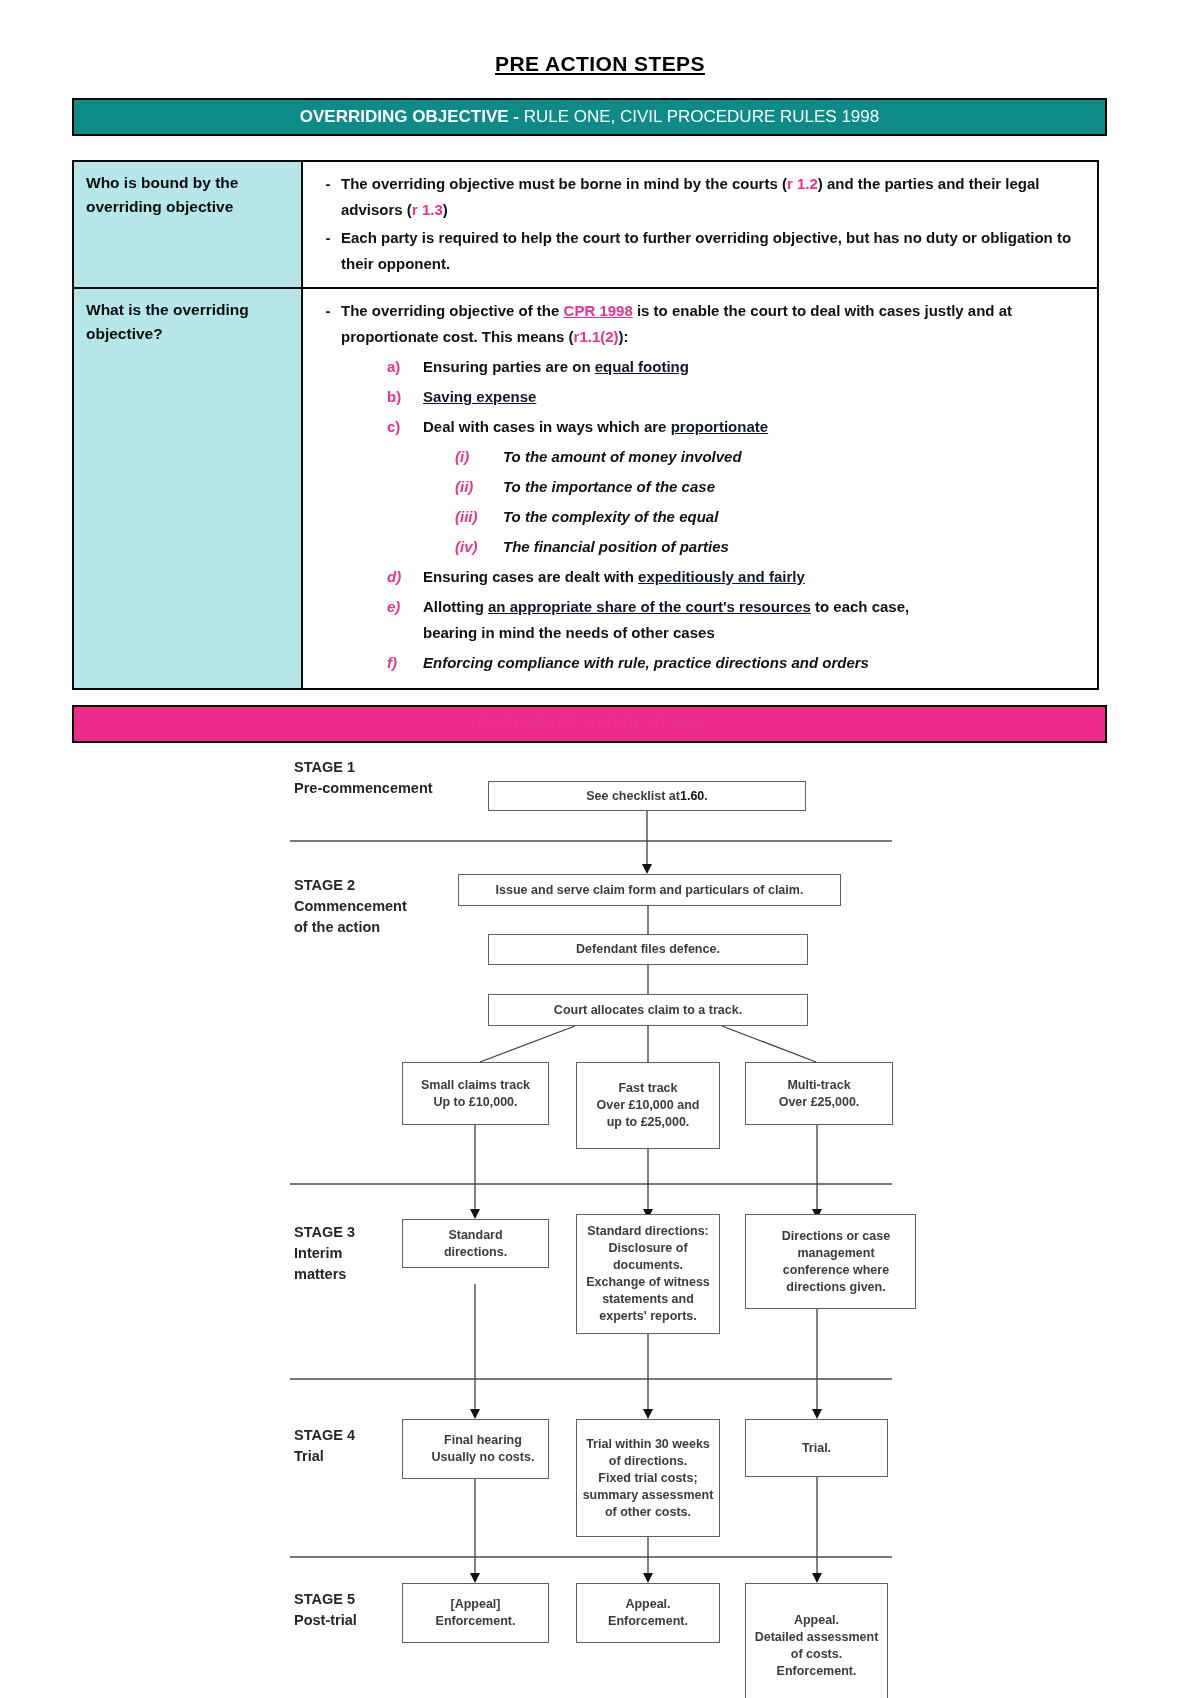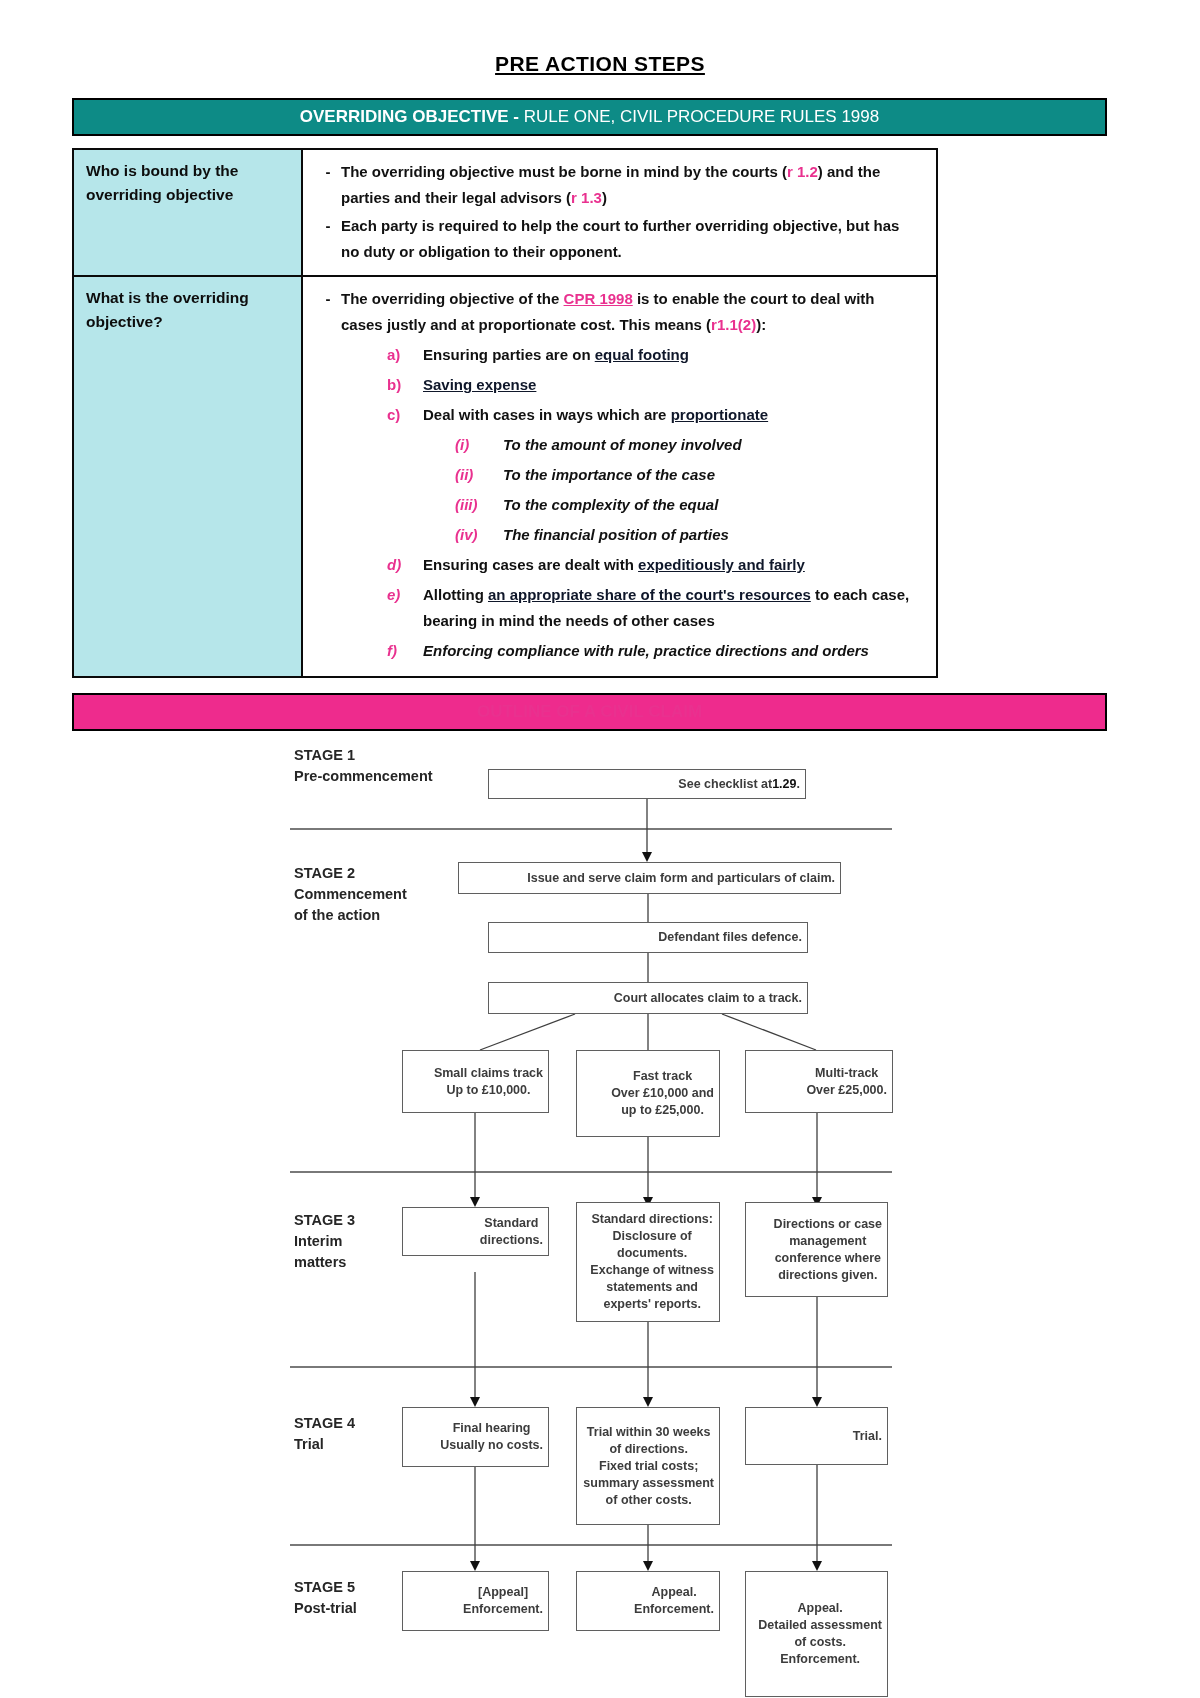--- a/index.html
+++ b/index.html
@@ -15,21 +15,21 @@
     margin-left:72px; width:1035px; box-sizing:border-box;
     border:2.5px solid #000; text-align:center; color:#fff;
     font-size:17px; padding:7px 4px;
   }
   .banner .b-bold { font-weight:bold; }
   .banner .b-rest { font-weight:normal; }
   .banner.teal { background:#0d8b86; margin-top:22px; }
   .banner.pink { background:#ee2b8d; margin-top:15px; font-weight:bold; }
 
   table.notes {
-    margin-left:72px; margin-top:12px; width:866px;
+    margin-left:72px; margin-top:24px; width:1027px;
     border-collapse:collapse; table-layout:fixed;padding-left:42px;
   }
   table.notes td { border:2.5px solid #0a0a0a; vertical-align:top; }
   td.hdr {
     width:205px; background:#b6e6ea; font-weight:bold; font-size:15.5px;
     padding:9px 10px 8px 12px; line-height:24px; color:#0d0d0d;
   }
   td.cnt { padding:7px 16px 8px 12px; font-weight:bold; font-size:15px; line-height:26px; }
 
   .bullet { display:flex; margin:2px 0 2px 0; }
@@ -49,21 +49,21 @@
 
   .flow { position:relative; width:1200px; height:1008px; margin-top:6px; }
   .flow svg.wires { position:absolute; left:0; top:0; width:1200px; height:1008px; }
   .stage-label {
     position:absolute; font-weight:bold; font-size:14.5px; color:#262626;
     line-height:21px; white-space:pre-line;
   }
   .fbox {
     position:absolute; box-sizing:border-box; border:1.3px solid #5f5f5f; background:#fff;
     color:#3c3c3c; font-size:12.5px; font-weight:bold; text-align:center;
-    display:flex; align-items:center; justify-content:flex-end;
+    display:flex; align-items:center; justify-content:center;
     white-space:pre-line; line-height:17px; padding:3px 5px;
   }
 </style>
 </head>
 <body>
 
 <div class="page-title">PRE ACTION STEPS</div>
 
 <div class="banner teal">
   <span class="b-bold">OVERRIDING OBJECTIVE -</span><span class="b-rest"> RULE ONE, CIVIL PROCEDURE RULES 1998</span>
@@ -187,21 +187,21 @@
 
   <div class="stage-label" style="left:294px; top:8px;"><div>STAGE 1</div><div>Pre-commencement</div></div>
   <div class="stage-label" style="left:294px; top:126px;"><div>STAGE 2</div><div>Commencement
 of the action</div></div>
   <div class="stage-label" style="left:294px; top:473px;"><div>STAGE 3</div><div>Interim
 matters</div></div>
   <div class="stage-label" style="left:294px; top:676px;"><div>STAGE 4</div><div>Trial</div></div>
   <div class="stage-label" style="left:294px; top:840px;"><div>STAGE 5</div><div>Post-trial</div></div>
 
   <div class="fbox" style="left:488px; top:32px; width:318px; height:30px;">
-    <span>See checklist at </span><span style="color:#111;">1.29</span><span>.</span>
+    <span>See checklist at </span><span style="color:#111;">1.60</span><span>.</span>
   </div>
 
   <div class="fbox" style="left:458px; top:125px; width:383px; height:32px;">Issue and serve claim form and particulars of claim.</div>
   <div class="fbox" style="left:488px; top:185px; width:320px; height:31px;">Defendant files defence.</div>
   <div class="fbox" style="left:488px; top:245px; width:320px; height:32px;">Court allocates claim to a track.</div>
 
   <div class="fbox" style="left:402px; top:313px; width:147px; height:63px;">Small claims track
 Up to £10,000.</div>
   <div class="fbox" style="left:576px; top:313px; width:144px; height:87px;">Fast track
 Over £10,000 and
@@ -210,21 +210,21 @@
 Over £25,000.</div>
 
   <div class="fbox" style="left:402px; top:470px; width:147px; height:49px;">Standard
 directions.</div>
   <div class="fbox" style="left:576px; top:465px; width:144px; height:120px;">Standard directions:
 Disclosure of
 documents.
 Exchange of witness
 statements and
 experts' reports.</div>
-  <div class="fbox" style="left:745px; top:465px; width:143px; height:95px;padding-left:16px;">Directions or case
+  <div class="fbox" style="left:745px; top:465px; width:171px; height:95px;padding-left:16px;">Directions or case
 management
 conference where
 directions given.</div>
 
   <div class="fbox" style="left:402px; top:670px; width:147px; height:60px;padding-left:20px;">Final hearing
 Usually no costs.</div>
   <div class="fbox" style="left:576px; top:670px; width:144px; height:118px;">Trial within 30 weeks
 of directions.
 Fixed trial costs;
 summary assessment

